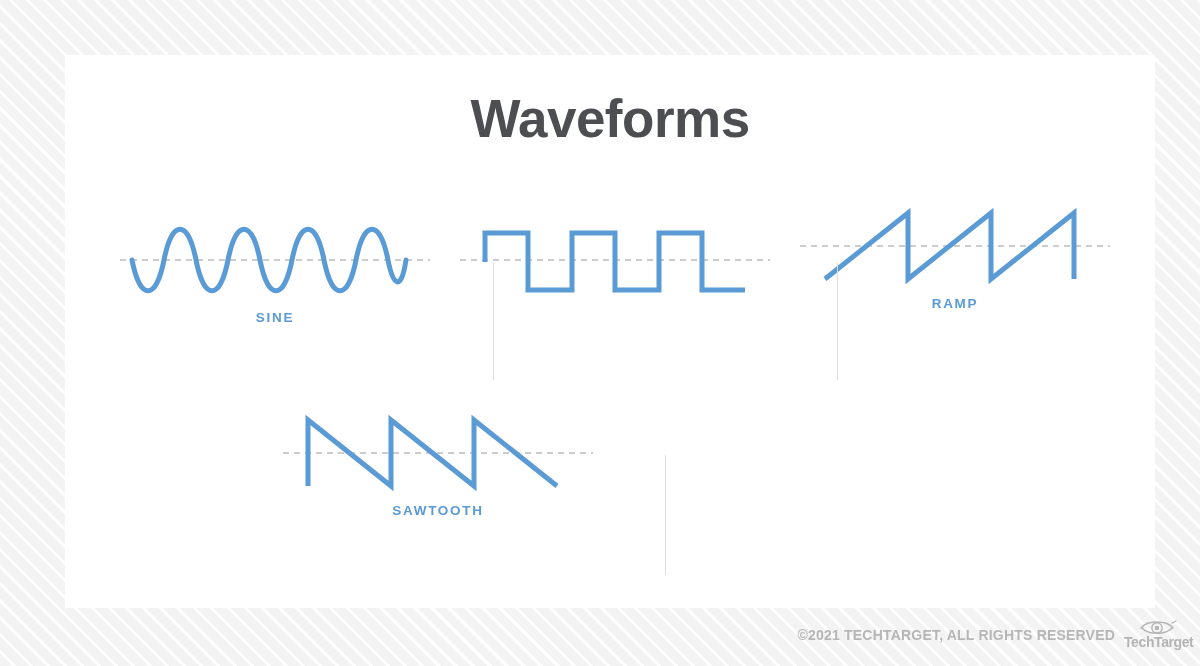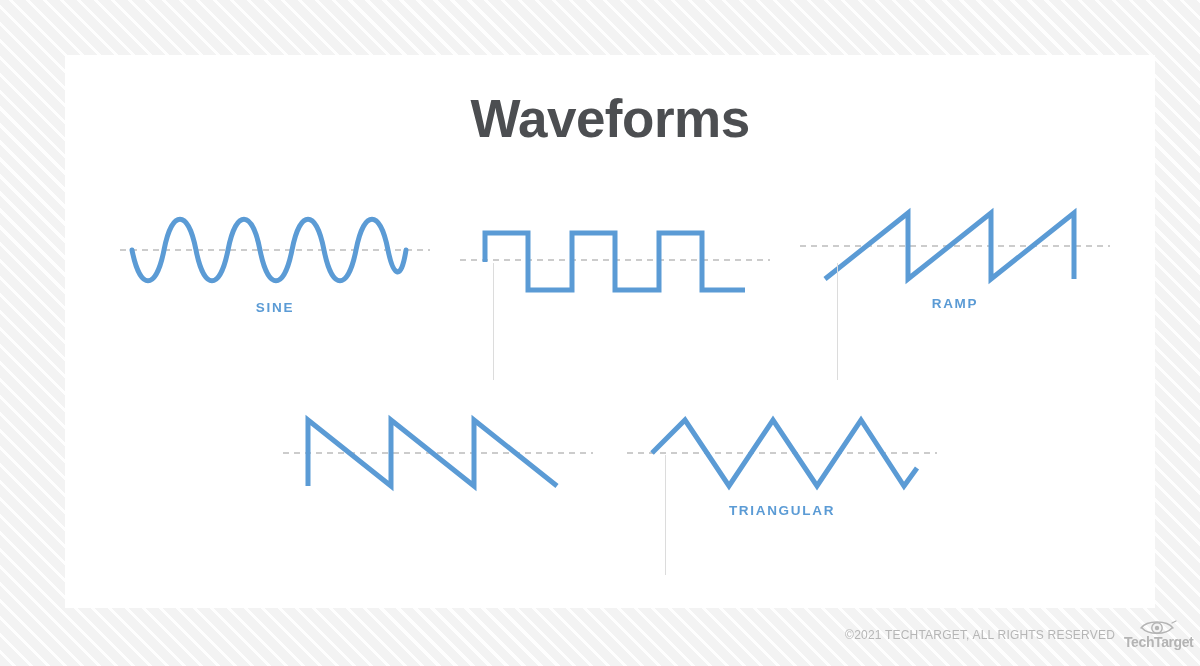--- a/index.html
+++ b/index.html
@@ -56,21 +56,21 @@
     font-weight: bold;
     letter-spacing: 1.7px;
     color: #5b9bd5;
   }
   .divider {
     position: absolute;
     width: 1px;
     background: #dcdcdc;
   }
   
-  #panel-sine    { left: 45px;  top: 140px; width: 330px; height: 130px; }
+  #panel-sine    { left: 45px;  top: 150px; width: 330px; height: 130px; }
   #panel-square  { left: 385px; top: 150px; width: 330px; height: 130px; }
   #panel-ramp    { left: 725px; top: 136px; width: 330px; height: 130px; }
   
   #panel-sawtooth   { left: 208px; top: 343px; width: 330px; height: 130px; }
   #panel-triangular { left: 552px; top: 343px; width: 330px; height: 130px; }
 
   .wave-svg {
     position: absolute;
     left: 0;
     top: 0;
@@ -84,22 +84,22 @@
 
   .footer {
     position: absolute;
     right: 18px;
     bottom: 14px;
     display: flex;
     align-items: center;
     gap: 9px;
   }
   .copyright {
-    font-size: 12px;
-    font-weight: normal;
+    font-size: 14px;
+    font-weight: bold;
     letter-spacing: 0.2px;
     color: #b6b6b6;
     white-space: nowrap;
   }
   .logo {
     position: relative;
     width: 68px;
     height: 34px;
   }
   .logo-eye {
@@ -149,29 +149,23 @@
         <path d="M 35,88 L 118,22 L 118,88 L 201,22 L 201,88 L 284,22 L 284,88" fill="none" stroke="#5b9bd5" stroke-width="5" stroke-linecap="butt" stroke-linejoin="miter"></path>
       </svg>
       <div class="panel-label label-row1">RAMP</div>
     </div>
 
     <div class="panel" id="panel-sawtooth">
       <svg class="wave-svg" width="330" height="130" viewBox="0 0 330 130">
         <line x1="10" y1="55" x2="320" y2="55" stroke="#cccccc" stroke-width="2" stroke-dasharray="6 5"></line>
         <path d="M 35,88 L 35,22 L 118,88 L 118,22 L 201,88 L 201,22 L 284,88" fill="none" stroke="#5b9bd5" stroke-width="5" stroke-linecap="butt" stroke-linejoin="miter"></path>
       </svg>
+      <div class="panel-label label-row2">SAWTOOTH</div>
     </div>
 
-    <div class="panel" id="panel-triangular">
-      <svg class="wave-svg" width="330" height="130" viewBox="0 0 330 130">
-        <line x1="10" y1="55" x2="320" y2="55" stroke="#cccccc" stroke-width="2" stroke-dasharray="6 5"></line>
-        <path d="M 35,55 L 68,22 L 112,88 L 156,22 L 200,88 L 244,22 L 287,88 L 300,70" fill="none" stroke="#5b9bd5" stroke-width="5" stroke-linecap="butt" stroke-linejoin="miter"></path>
-      </svg>
-      <div class="panel-label label-row2">TRIANGULAR</div>
-    </div>
 
     <div class="divider" id="divider-1"></div>
     <div class="divider" id="divider-2"></div>
     <div class="divider" id="divider-3"></div>
 
   </div>
 
   <div class="footer">
     <div class="copyright">©2021 TECHTARGET, ALL RIGHTS RESERVED</div>
     <div class="logo">

